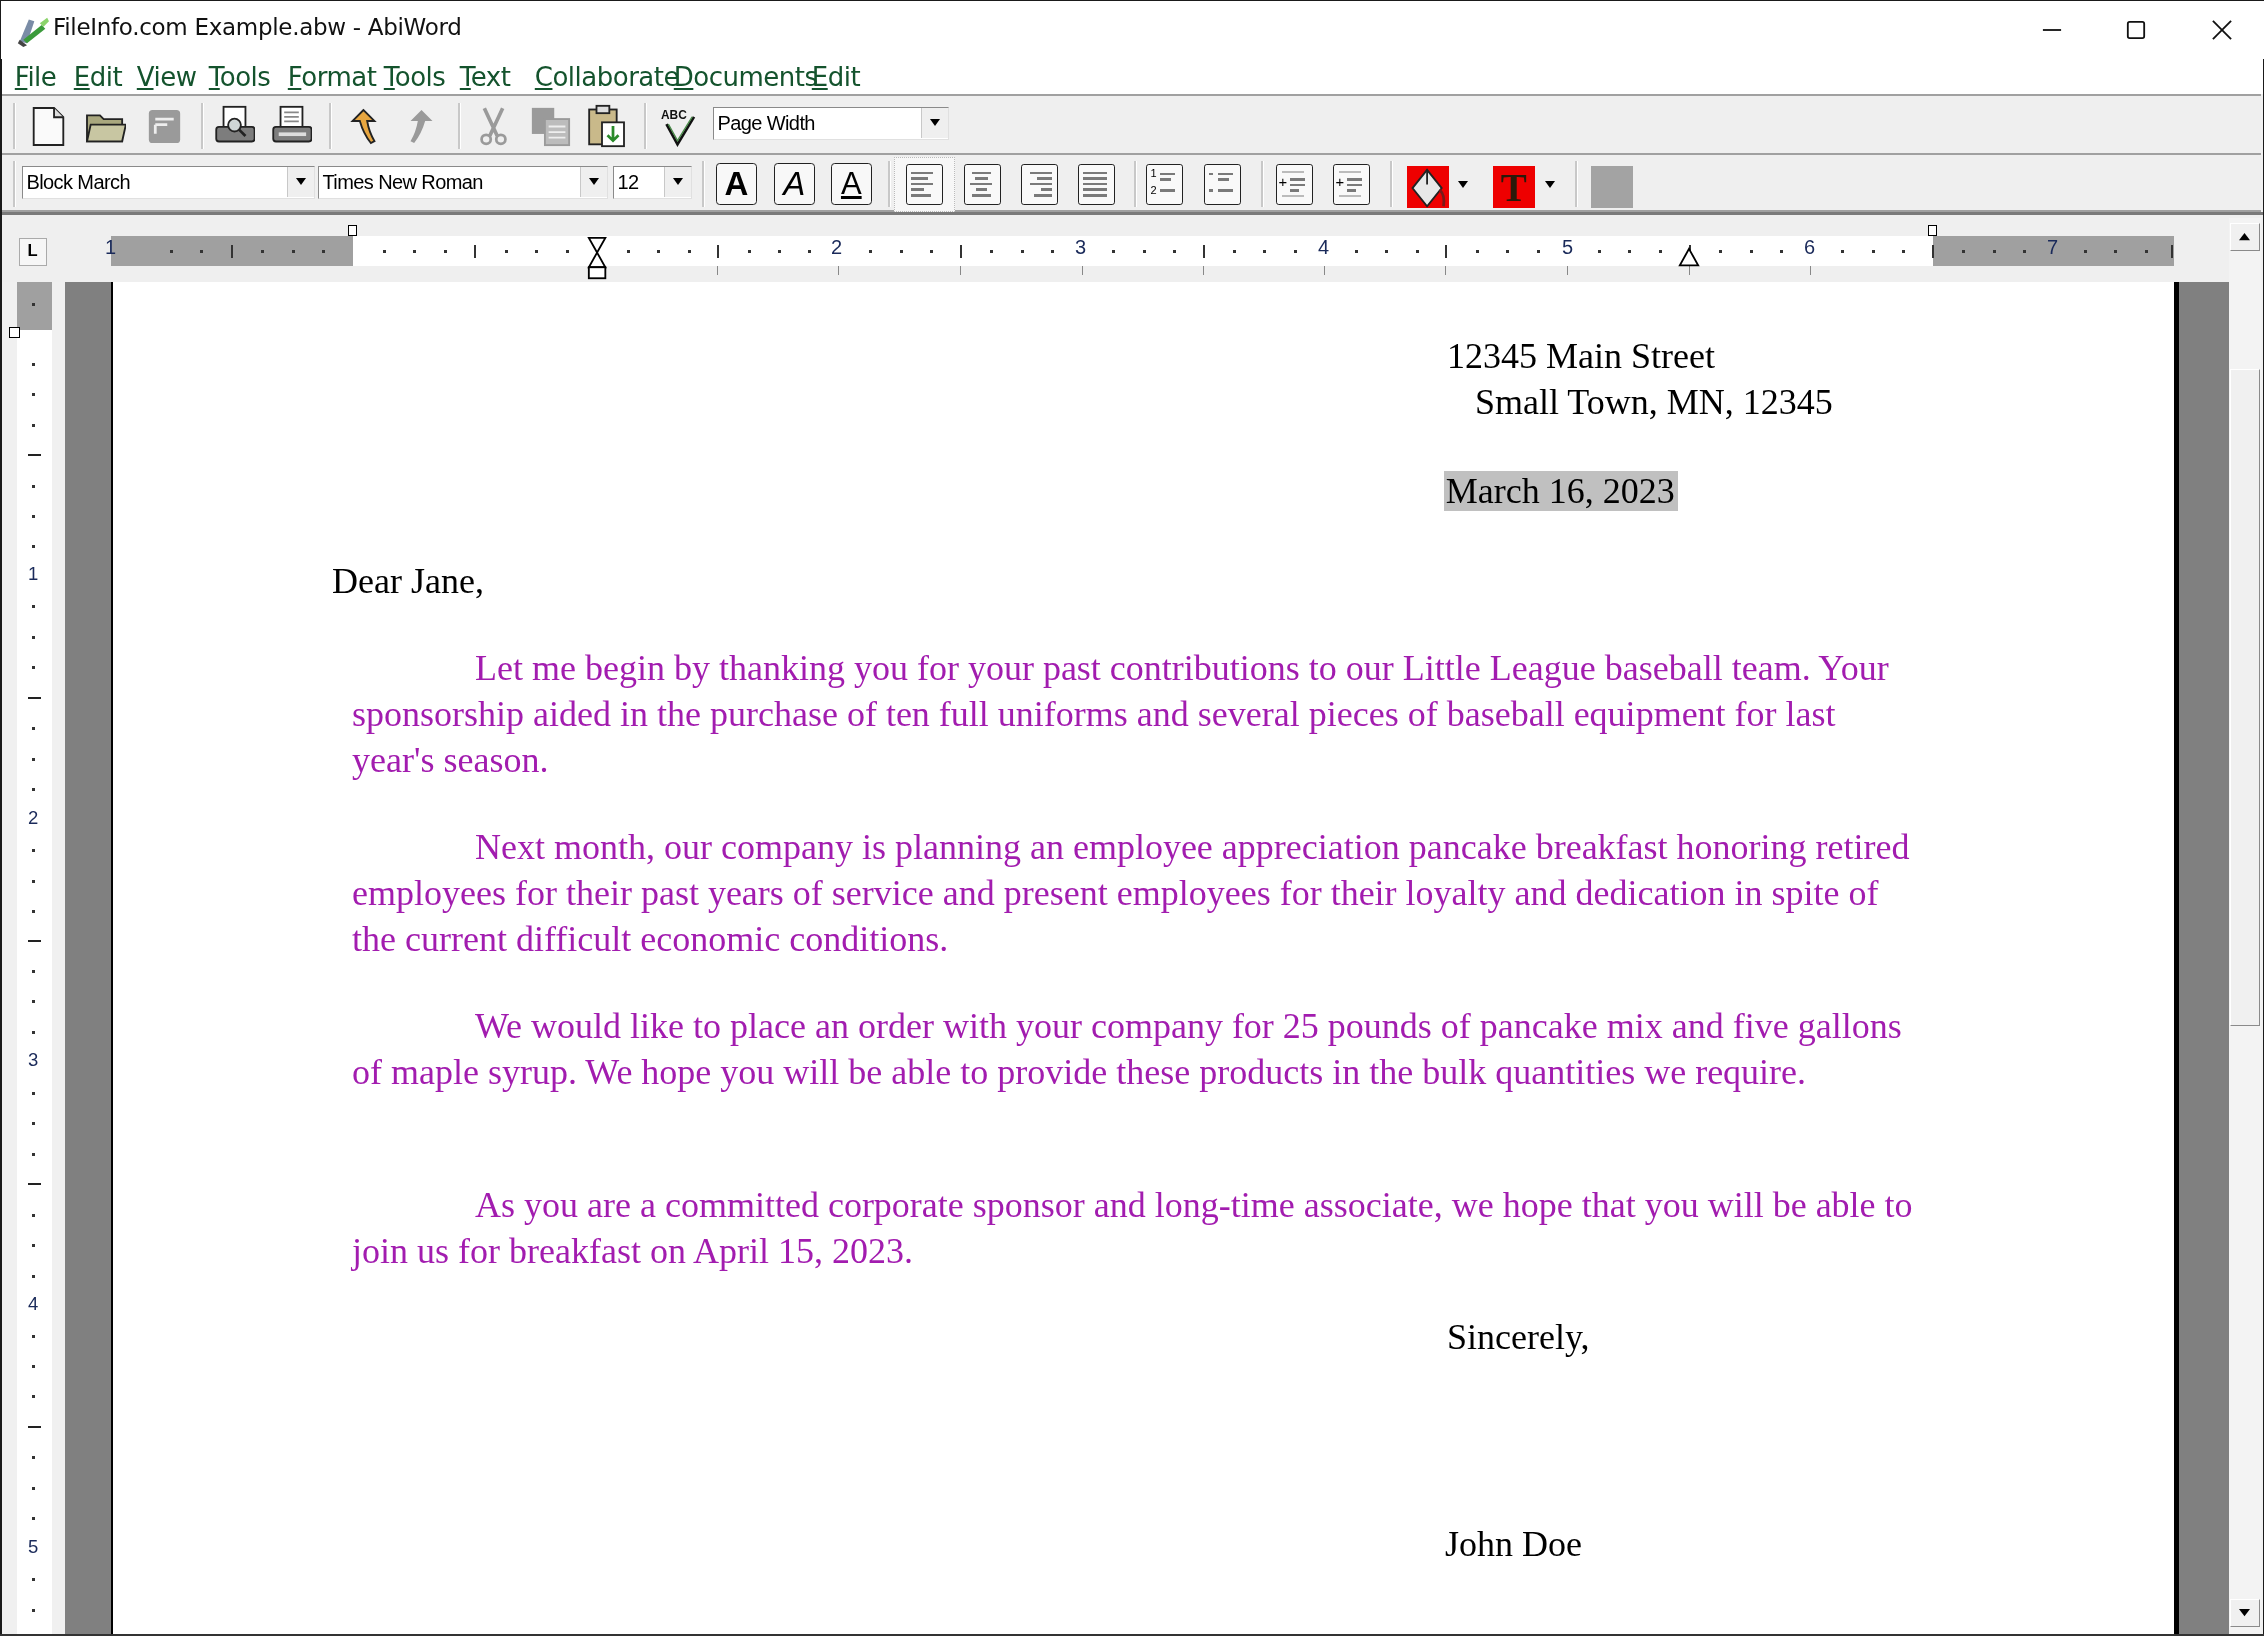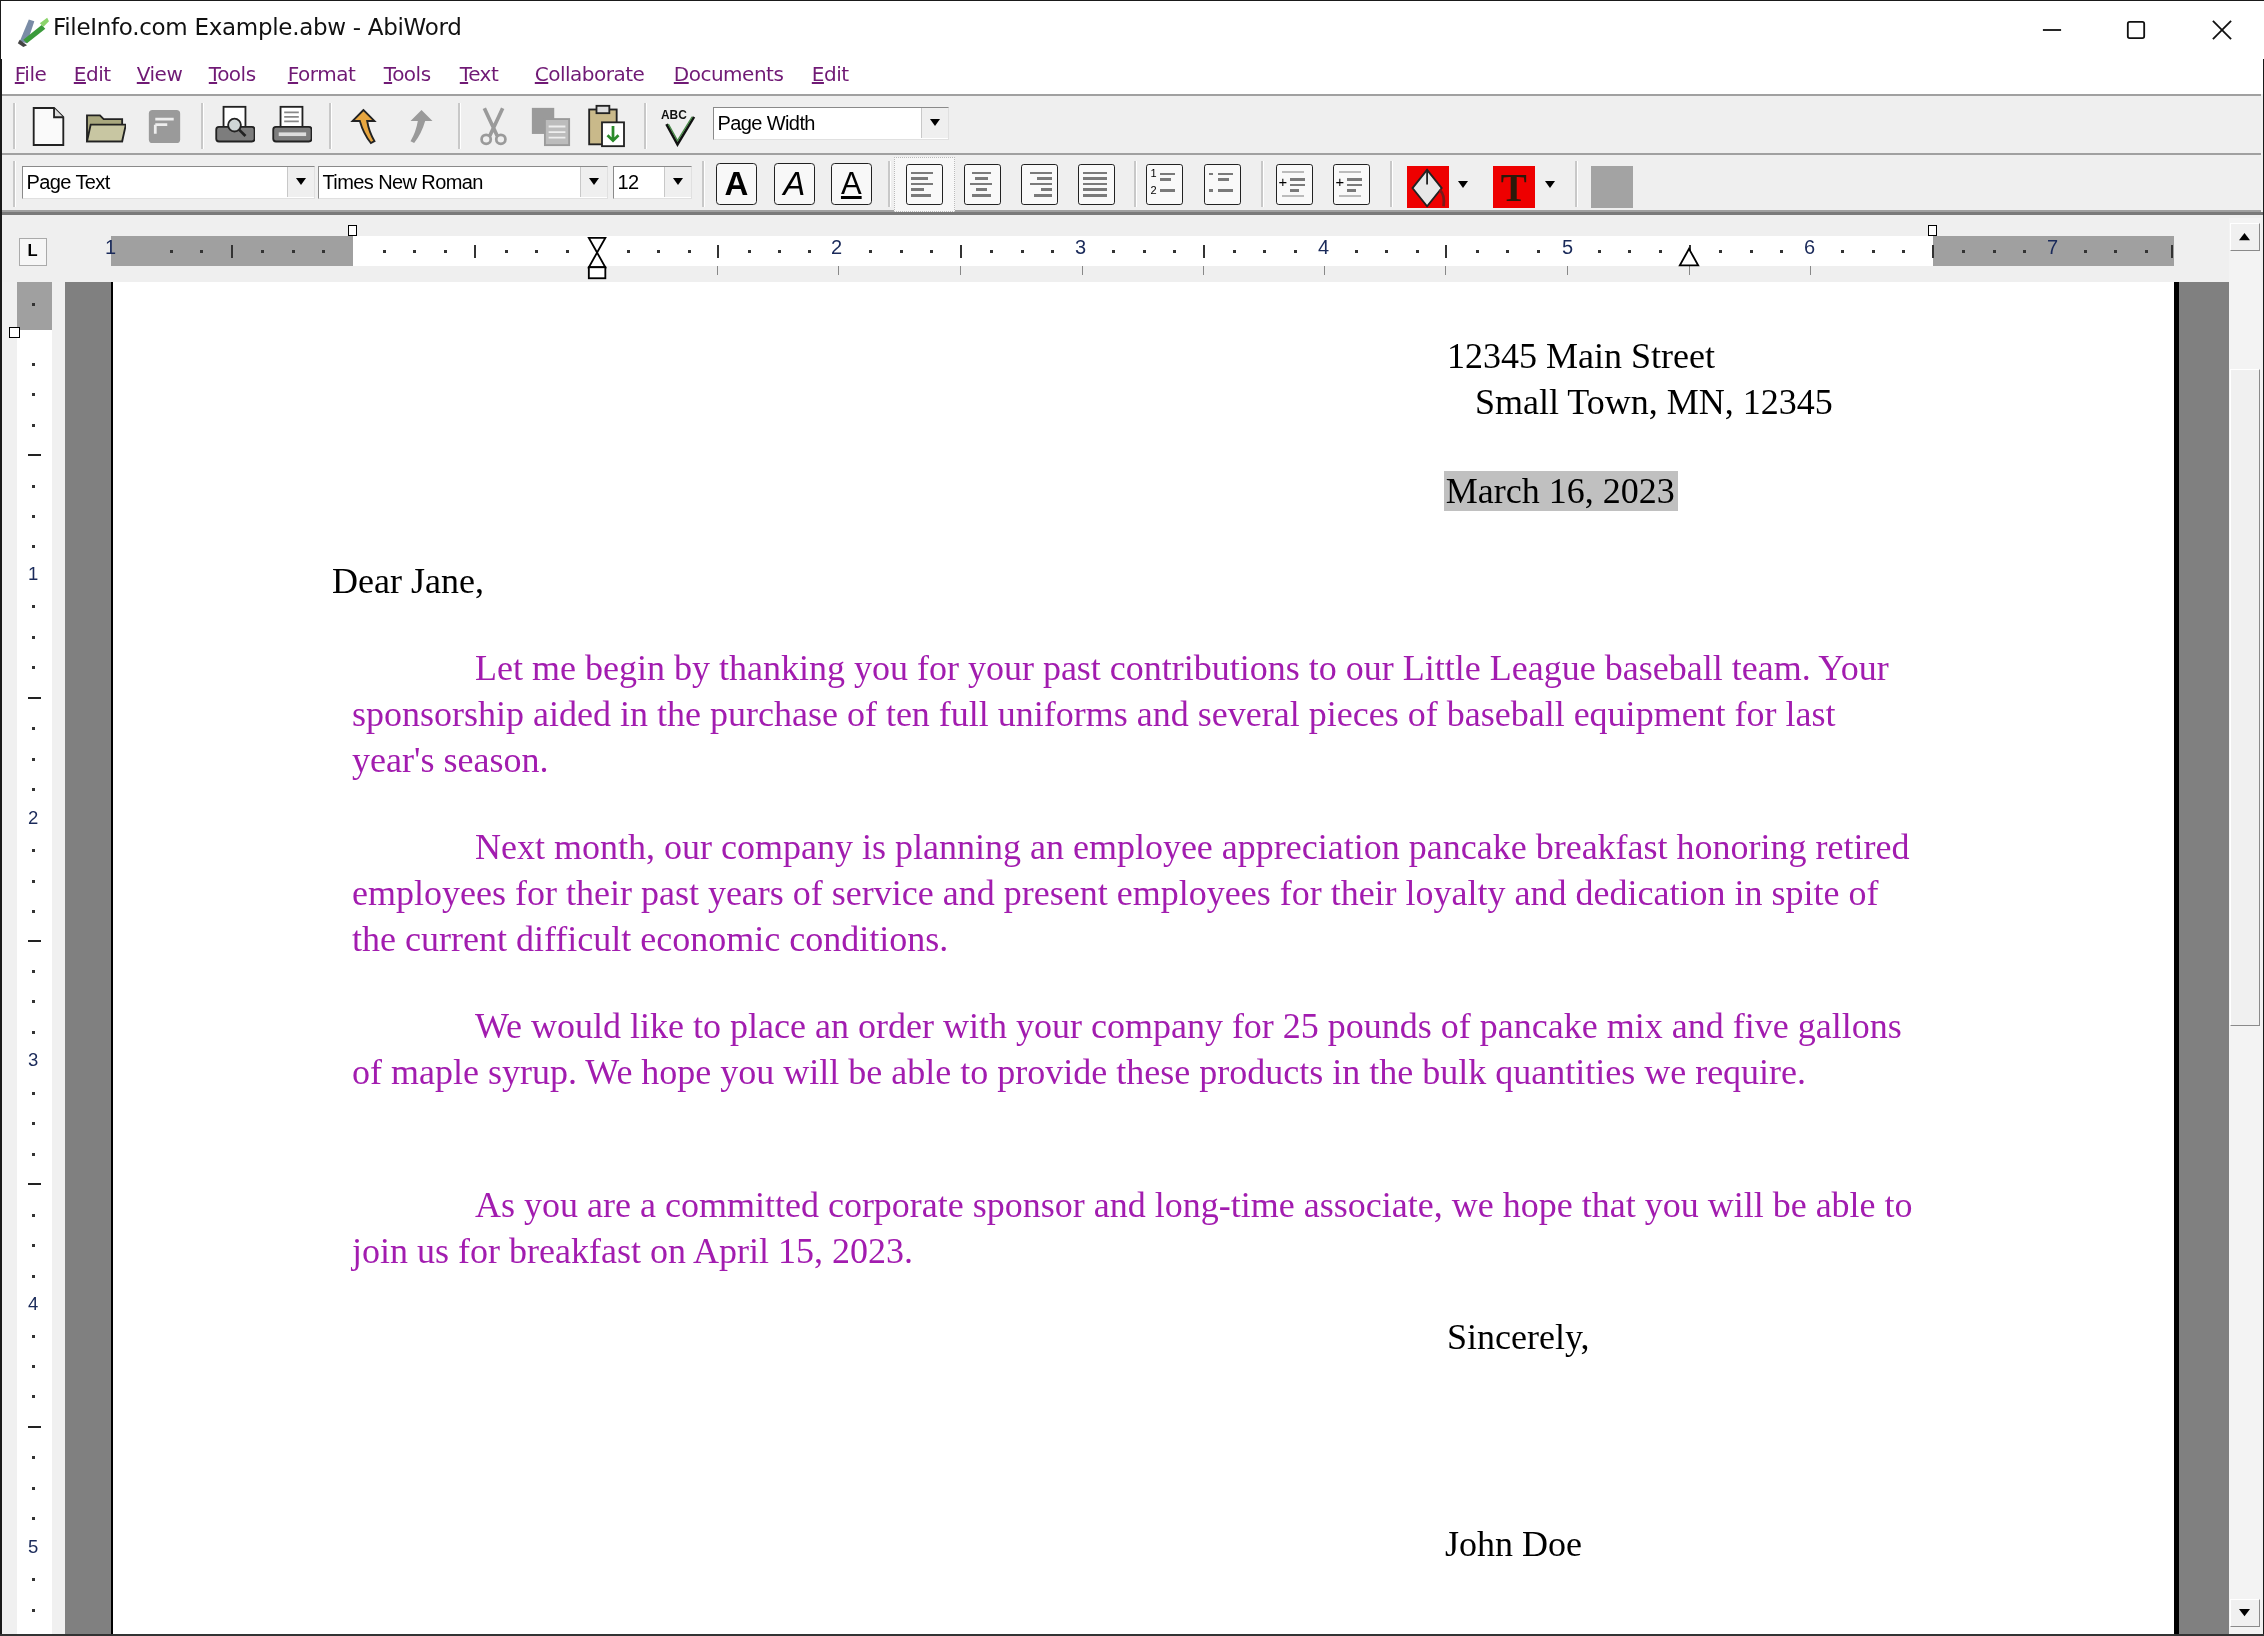--- a/index.html
+++ b/index.html
@@ -5,21 +5,21 @@
   html,body{margin:0;padding:0;}
   body{width:2265px;height:1636px;position:relative;overflow:hidden;background:#f0f0f0;font-family:"Liberation Sans","DejaVu Sans",sans-serif;}
   .abs{position:absolute;}
   
   #titlebar{left:0;top:0;width:2265px;height:59px;background:#fff;border:1.8px solid #1a1a1a;box-sizing:border-box;border-bottom:none;}
   #app-icon{left:13px;top:13px;width:37px;height:33px;}
   #title-text{left:52px;top:13px;font-size:23px;color:#111;font-family:"DejaVu Sans",sans-serif;letter-spacing:-0.3px;}
   .winbtn{top:0;width:85px;height:57px;display:flex;align-items:center;justify-content:center;}
   
   #menubar{left:1.8px;top:57px;width:2261px;height:37px;background:#fff;}
-  .menu-item{position:absolute;top:4.6px;font-size:20px;color:#701a75;font-family:"DejaVu Sans",sans-serif;letter-spacing:-0.5px;text-align:center;}
+  .menu-item{position:absolute;top:4.6px;font-size:26px;color:#14532d;font-family:"DejaVu Sans",sans-serif;letter-spacing:-0.5px;text-align:center;}
   .menu-item::first-letter{text-decoration:underline;}
   
   .toolbar{left:1.8px;width:2259px;background:#efefef;border-top:2.8px solid #a0a0a0;box-sizing:border-box;}
   #toolbar1{top:94px;height:63px;}
   #toolbar2{top:153px;height:59px;border-bottom:2.8px solid #a0a0a0;}
   .tb-btn{position:absolute;width:41px;height:44px;display:flex;align-items:center;justify-content:center;}
   .tb-sep{position:absolute;width:1.8px;background:#c8c8c8;border-right:0.9px solid #fff;}
   .combo{position:absolute;background:#fff;border:1.8px solid #8a8a8a;border-right-color:#e0e0e0;border-bottom-color:#e0e0e0;box-sizing:border-box;height:33px;}
   .combo .val{position:absolute;left:3.7px;top:3.7px;font-size:20px;color:#000;font-family:"Liberation Sans",sans-serif;letter-spacing:-0.6px;}
   .combo .arrow{position:absolute;right:0;top:0;width:26px;height:29.5px;background:#efefef;border-left:0.9px solid #c8c8c8;display:flex;align-items:center;justify-content:center;}
@@ -187,21 +187,21 @@
     <span class="val">Page Width</span>
     <span class="arrow">
         <span class="arrow-tri"></span>
       </span>
   </div>
 </div>
 
 <div class="abs toolbar" id="toolbar2">
   <div class="tb-sep" style="left:11px;top:5.5px;height:46px;"></div>
   <div class="combo" style="left:20px;top:11px;width:293px;">
-    <span class="val">Page Text</span>
+    <span class="val">Block March</span>
     <span class="arrow">
         <span class="arrow-tri"></span>
       </span>
   </div>
   <div class="combo" style="left:316px;top:11px;width:290px;">
     <span class="val">Times New Roman</span>
     <span class="arrow">
         <span class="arrow-tri"></span>
       </span>
   </div>

